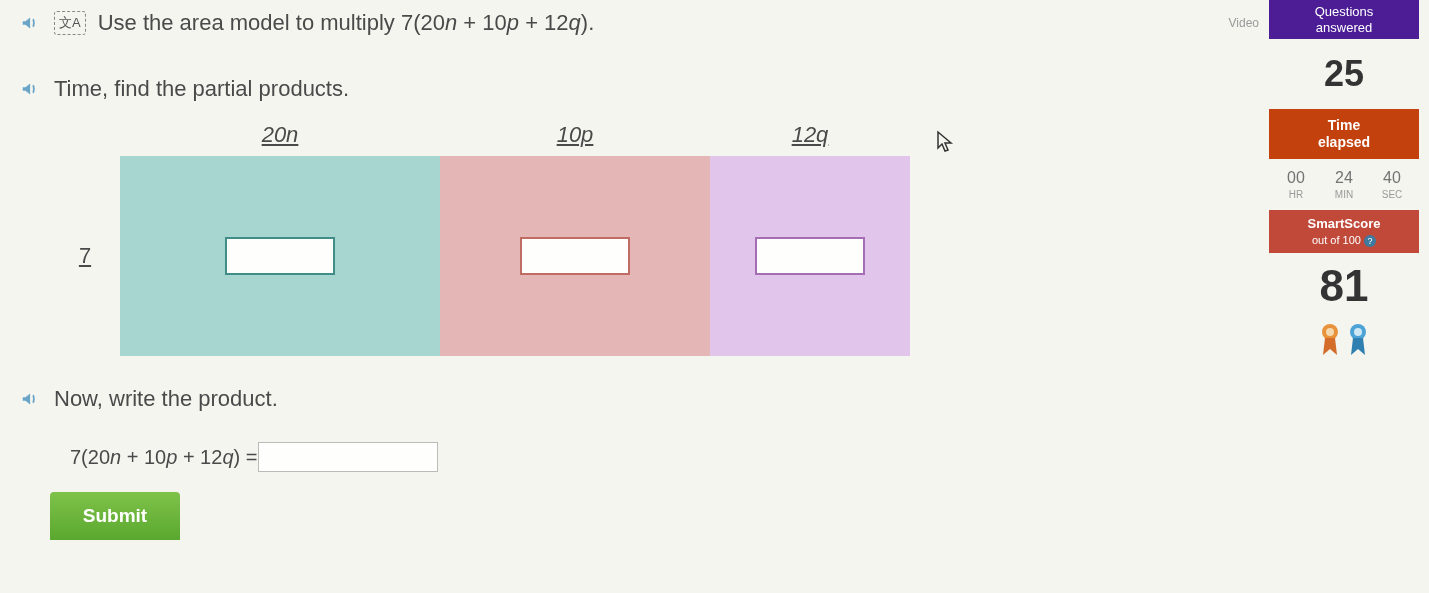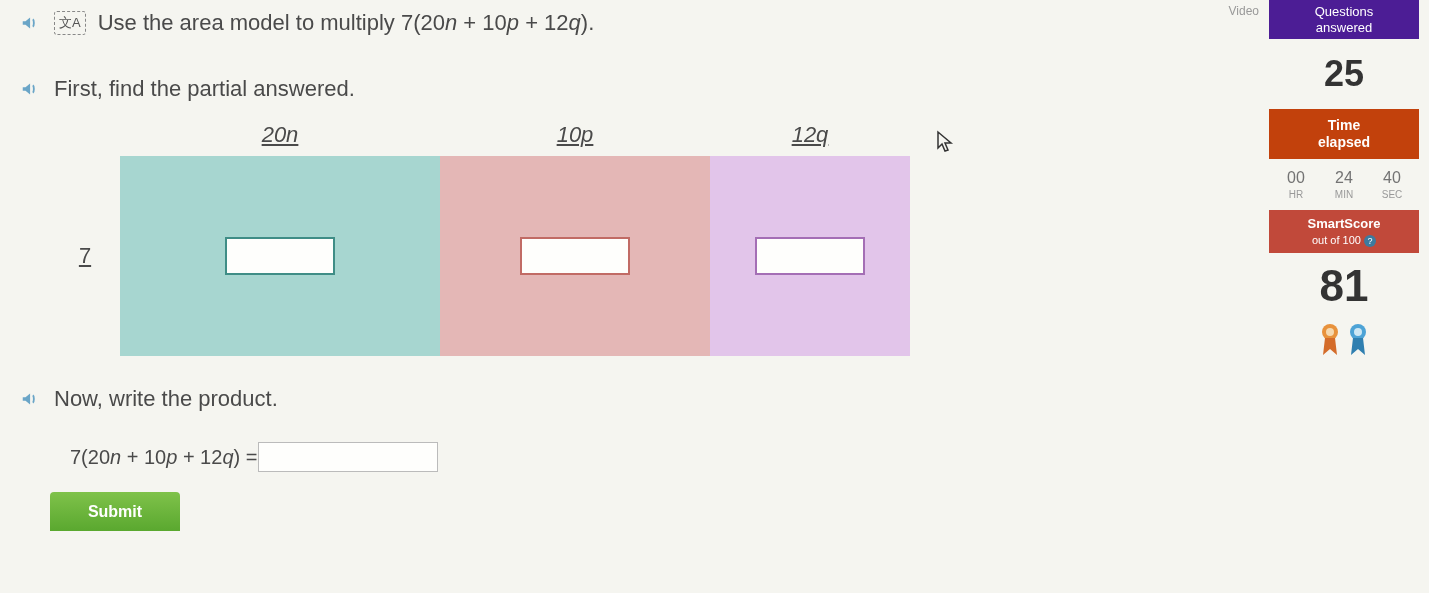--- a/index.html
+++ b/index.html
@@ -102,26 +102,26 @@
     .long-inp {
       width: 180px;
       height: 30px;
       background: #fefefc;
       border: 1px solid #bbb;
     }
     .submit-btn {
       margin-top: 20px;
       margin-left: 30px;
       width: 130px;
-      height: 39px;
+      height: 48px;
       background: linear-gradient(#7fc24a, #5aa82f);
       border: none;
       border-radius: 4px 4px 0 0;
       color: #fff;
-      font-size: 16px;
+      font-size: 19px;
       font-weight: bold;
       cursor: pointer;
       display: flex;
       align-items: center;
       justify-content: center;
     }
     .sidebar {
       position: absolute;
       right: 10px;
       top: 0;
@@ -208,21 +208,21 @@
       background: #3d7a9e;
       color: #fff;
       font-size: 9px;
       line-height: 12px;
       text-align: center;
       vertical-align: middle;
     }
     .video-label {
       position: absolute;
       right: 170px;
-      top: 4px;
+      top: 16px;
       color: #999;
       font-size: 12px;
     }
   </style>
 </head>
 <body>
 
 <div class="main-area">
 
   <div class="line">
@@ -238,21 +238,21 @@
     </span>
   </div>
 
   <div class="line instr">
     <span class="speaker-icon">
       <svg width="22" height="22" viewBox="0 0 24 24">
           <path fill="#6aa5c7" d="M3 10v4h3l5 4V6l-5 4H3z"></path>
           <path fill="none" stroke="#6aa5c7" stroke-width="2" d="M14 8c1.5 1 1.5 7 0 8"></path>
         </svg>
     </span>
-    <span class="q-text">First, find the partial answered.</span>
+    <span class="q-text">Time, find the partial products.</span>
   </div>
 
   <div class="area-model">
     <div class="col-labels">
       <div class="col-lab c1">20n</div>
       <div class="col-lab c2">10p</div>
       <div class="col-lab c3">12q</div>
     </div>
     <div class="row">
       <div class="row-lab">7</div>

